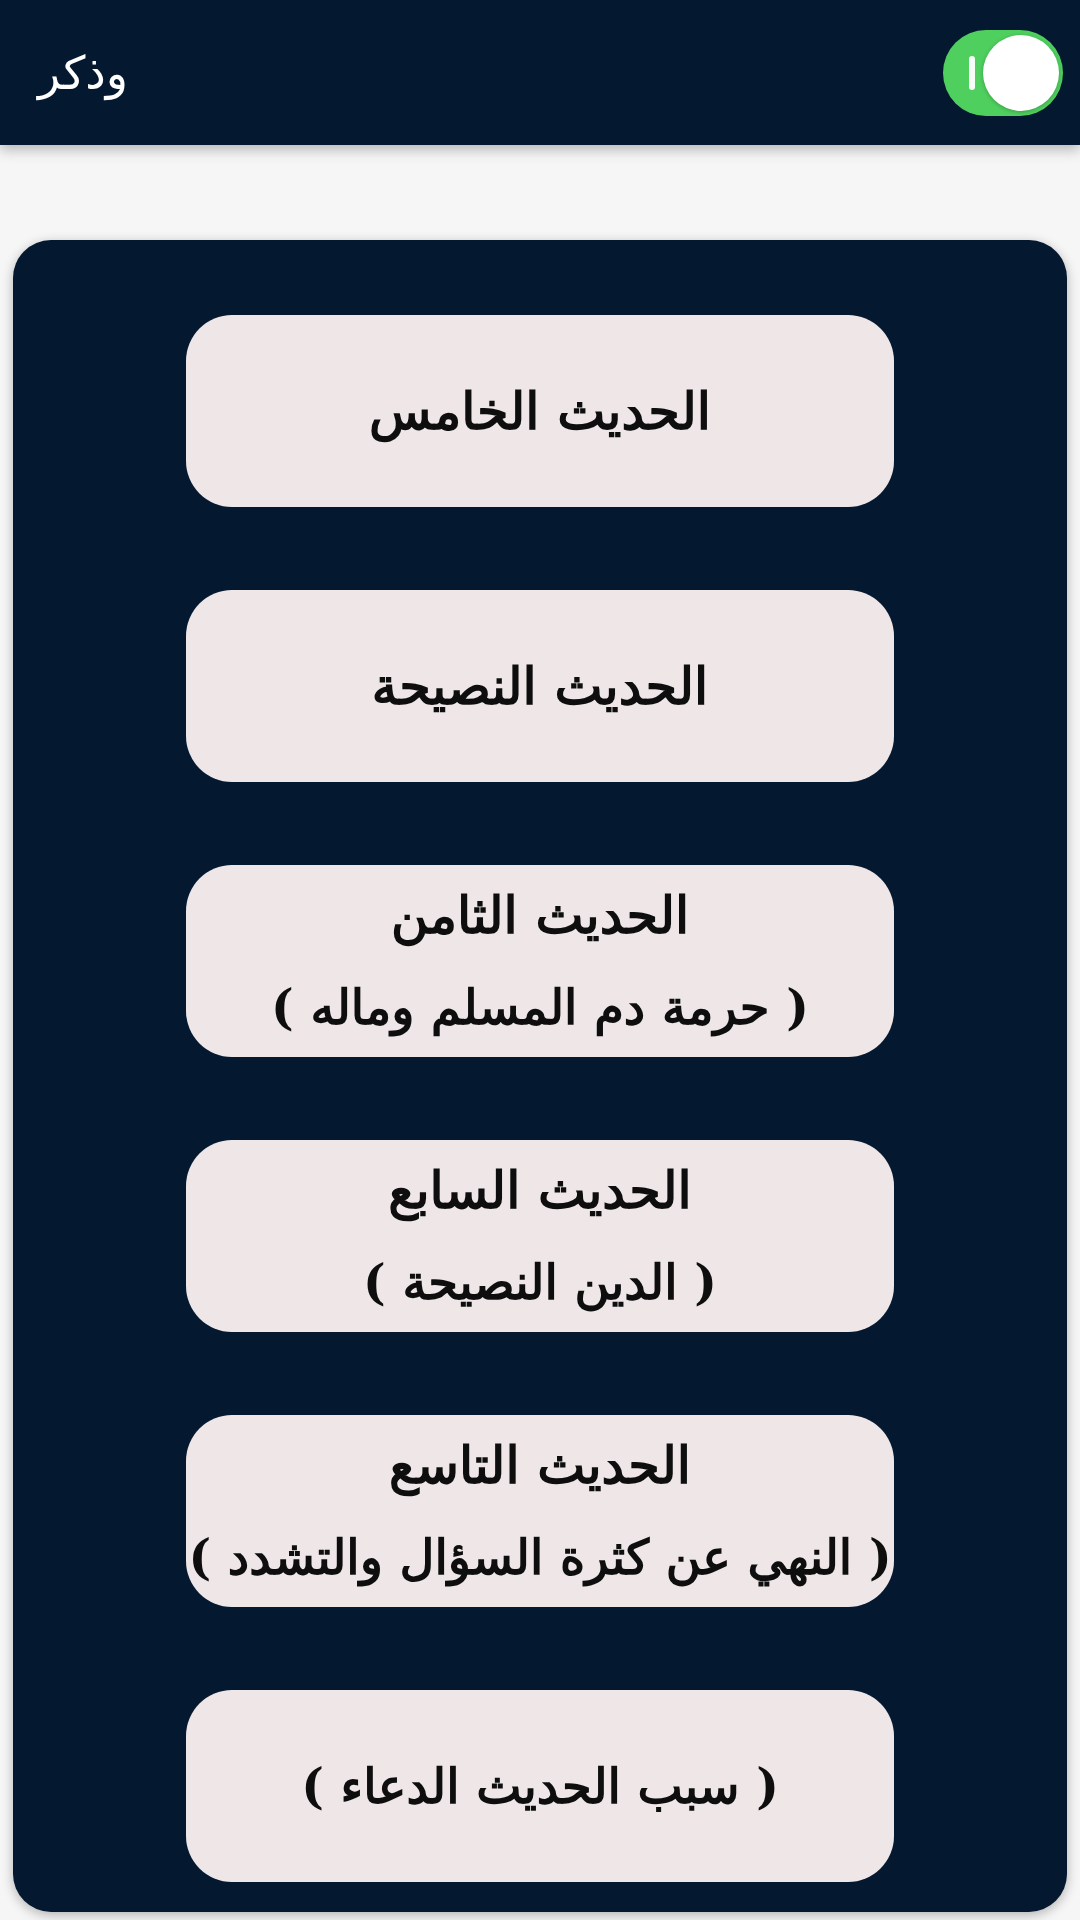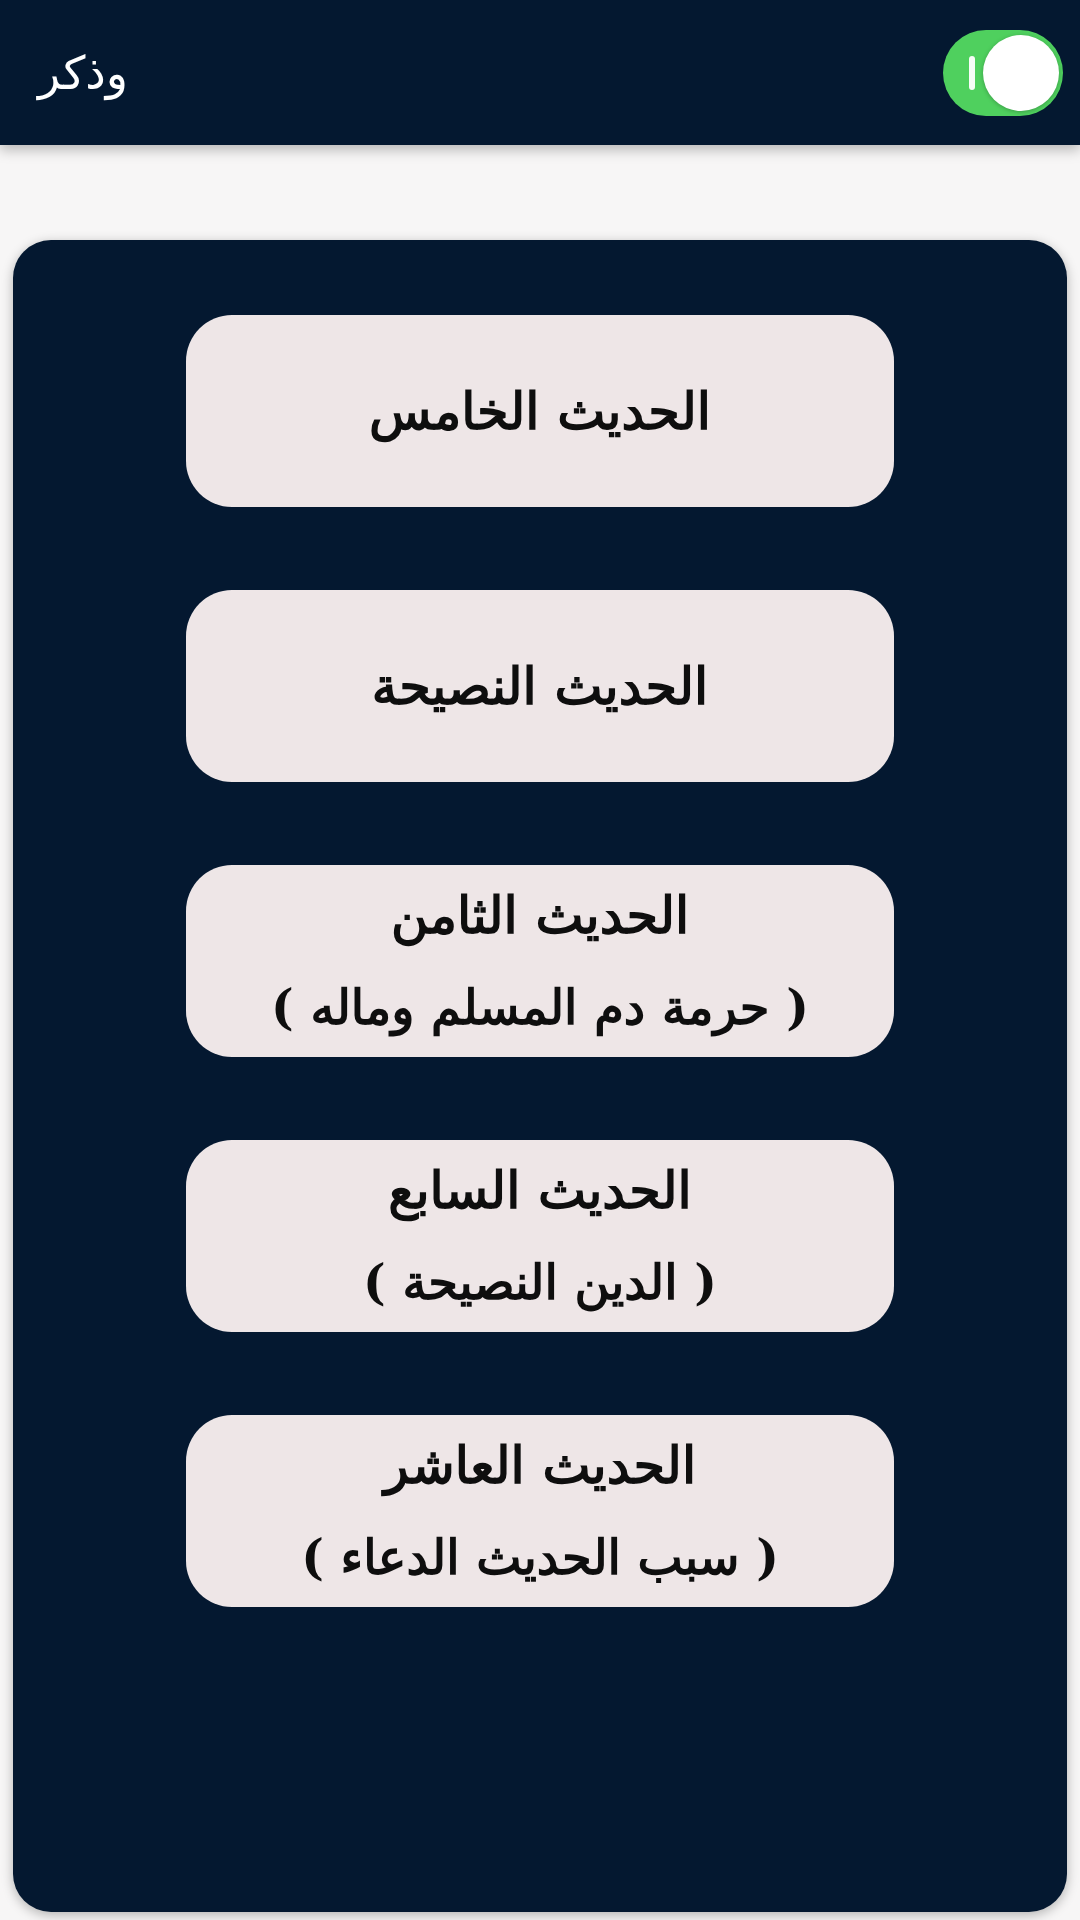--- a/index.html
+++ b/index.html
@@ -121,20 +121,23 @@
     <button class="hadith-btn">
       <span class="hadith-title">الحديث الثامن</span>
       <span class="hadith-sub">( حرمة دم المسلم وماله )</span>
     </button>
 
     <button class="hadith-btn">
       <span class="hadith-title">الحديث السابع</span>
       <span class="hadith-sub">( الدين النصيحة )</span>
     </button>
 
+    <button class="hadith-btn">
+      <span class="hadith-title">الحديث التاسع</span>
+      <span class="hadith-sub">( النهي عن كثرة السؤال والتشدد )</span>
+    </button>
 
     <button class="hadith-btn">
-      <span class="hadith-title">الحديث العاشر</span>
       <span class="hadith-sub">( سبب الحديث الدعاء )</span>
     </button>
 
   </div>
 </div>
 
 </body></html>

